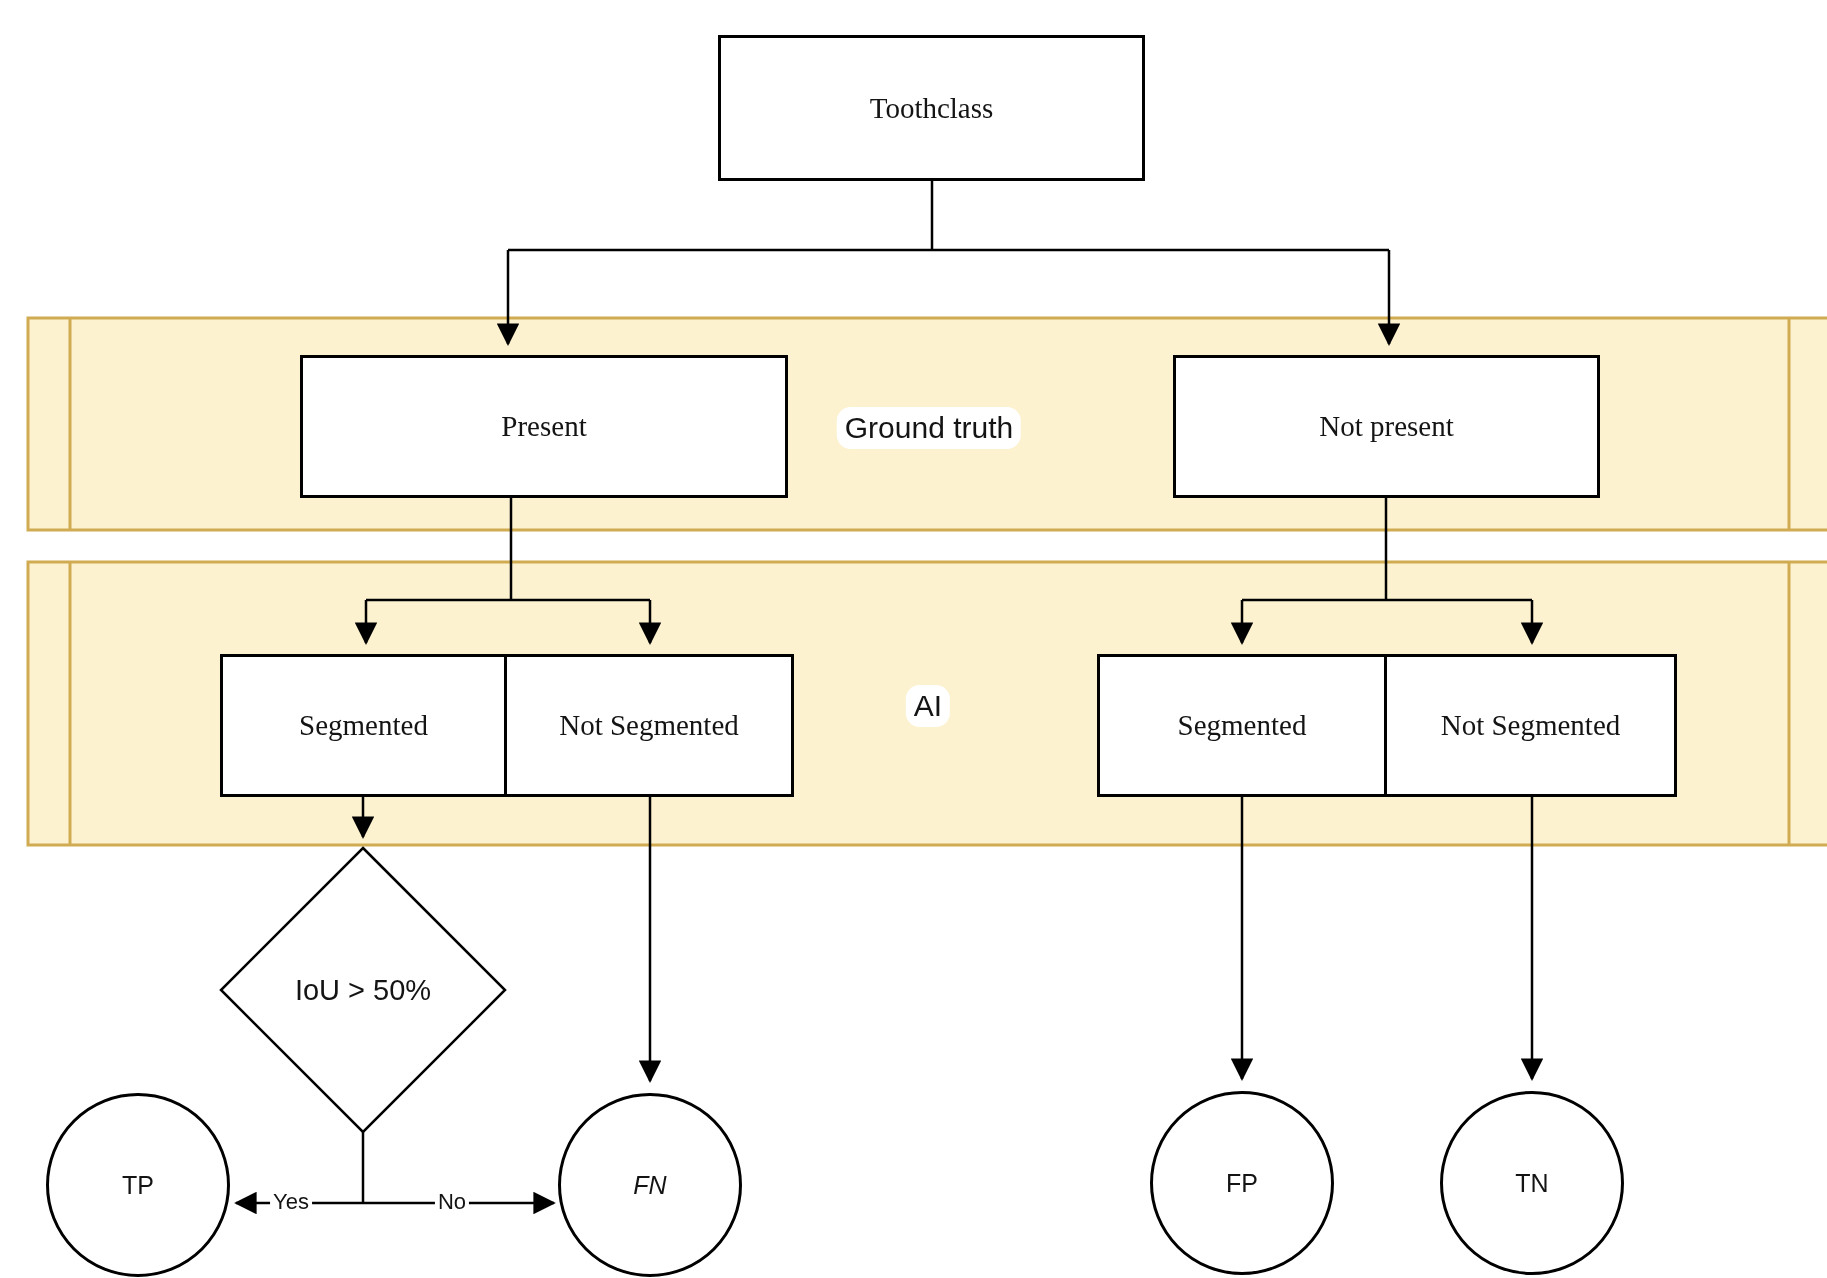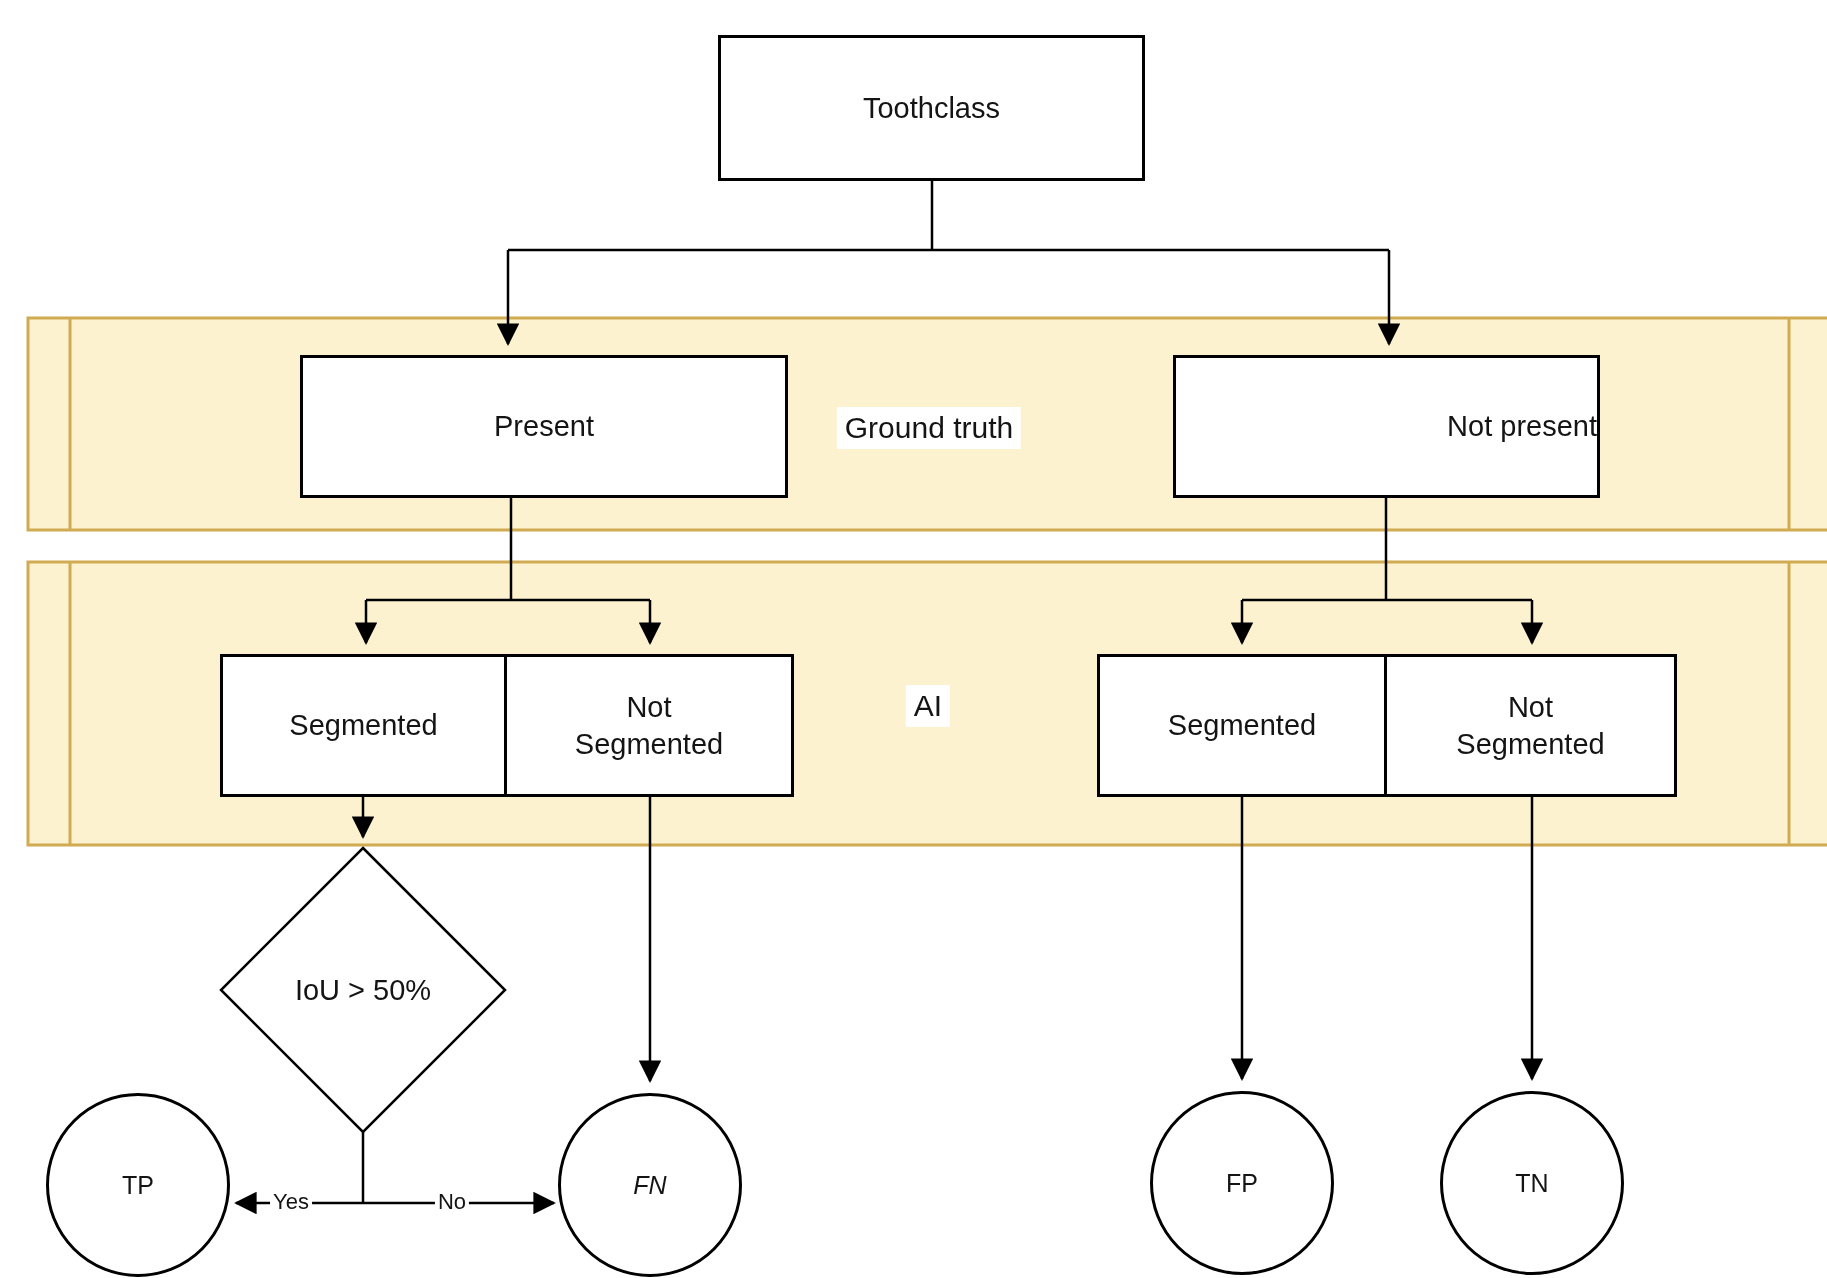--- a/index.html
+++ b/index.html
@@ -18,20 +18,21 @@
     box-sizing: border-box;
     background: #ffffff;
     border: 3px solid #000000;
     display: flex;
     align-items: center;
     justify-content: center;
     text-align: center;
     font-size: 29px;
     line-height: 1.25;
     z-index: 3;
+    font-family: Liberation Serif, serif;
   }
   .circle {
     position: absolute;
     box-sizing: border-box;
     width: 184px;
     height: 184px;
     border: 3px solid #000000;
     border-radius: 50%;
     background: #ffffff;
     display: flex;
@@ -41,20 +42,21 @@
     z-index: 3;
   }
   .chip {
     position: absolute;
     transform: translate(-50%, -50%);
     background: #ffffff;
     padding: 4px 8px;
     font-size: 30px;
     white-space: nowrap;
     z-index: 4;
+    border-radius: 14px;
   }
   .edge-label {
     position: absolute;
     transform: translate(-50%, -50%);
     background: #ffffff;
     padding: 0 3px;
     font-size: 22px;
     white-space: nowrap;
     z-index: 4;
   }
@@ -114,21 +116,21 @@
   </svg>
 
   <div class="node" style="left:718px; top:35px; width:427px; height:146px;">
     <span>Toothclass</span>
   </div>
 
   <div class="node" style="left:300px; top:355px; width:488px; height:143px;">
     <span>Present</span>
   </div>
 
-  <div class="node" style="left:1173px; top:355px; width:427px; height:143px;justify-content:flex-end;">
+  <div class="node" style="left:1173px; top:355px; width:427px; height:143px;">
     <span>Not present</span>
   </div>
 
   <div class="node" style="left:220px; top:654px; width:287px; height:143px;">
     <span>Segmented</span>
   </div>
 
   <div class="node" style="left:504px; top:654px; width:290px; height:143px;">
     <span style="max-width:200px;">Not Segmented</span>
   </div>

